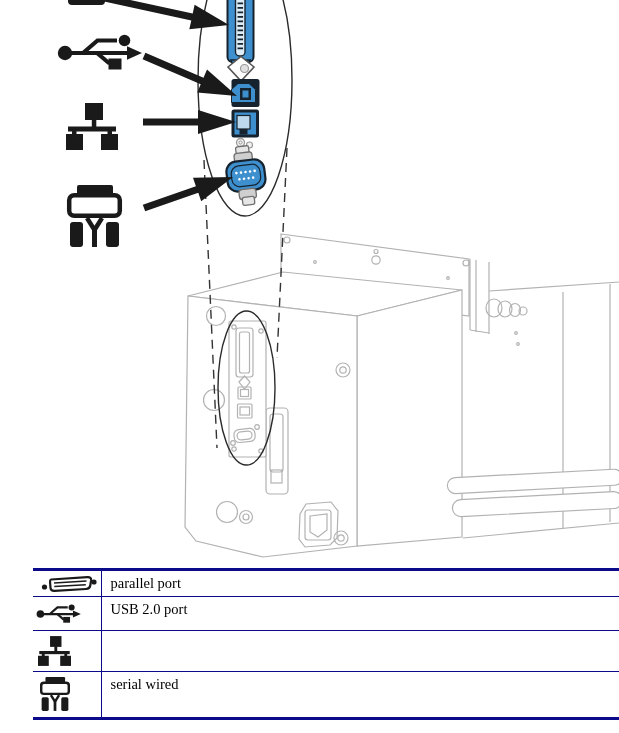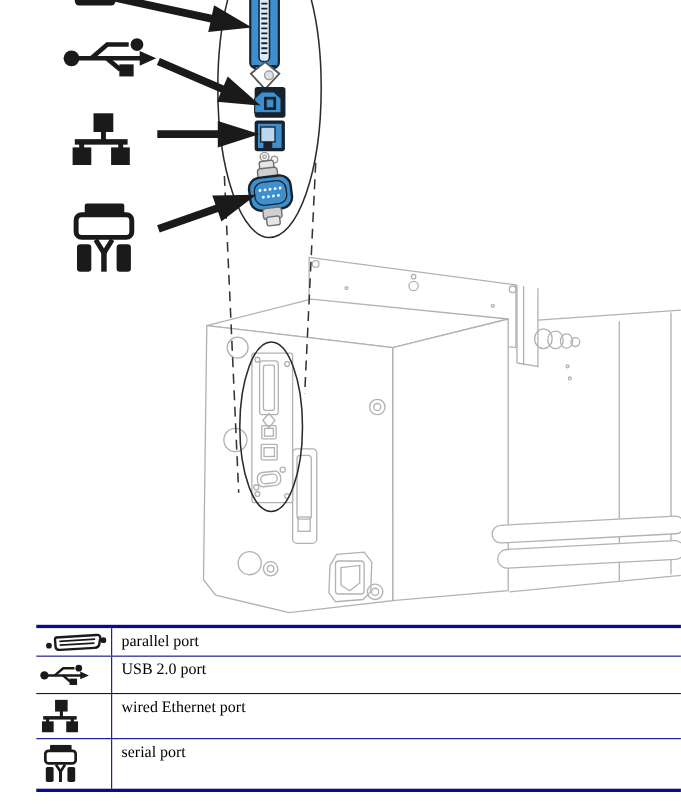--- a/index.html
+++ b/index.html
@@ -216,25 +216,24 @@
       </svg>
     </div>
     <div class="tlabel">USB 2.0 port</div>
   </div>
   <div class="trow r3">
     <div class="ticon">
       <svg class="m5" width="33" height="30" viewBox="0 0 52 47">
         <use href="#icon-ethernet" xlink:href="#icon-ethernet"></use>
       </svg>
     </div>
-    <div class="tlabel">wired Ethernet port</div>
   </div>
   <div class="trow r4">
     <div class="ticon">
       <svg class="m7" width="30" height="34" viewBox="0 0 55 62">
         <use href="#icon-serial" xlink:href="#icon-serial"></use>
       </svg>
     </div>
-    <div class="tlabel">serial port</div>
+    <div class="tlabel">serial wired</div>
   </div>
 </div>
 
 </div>
 
 </body></html>

